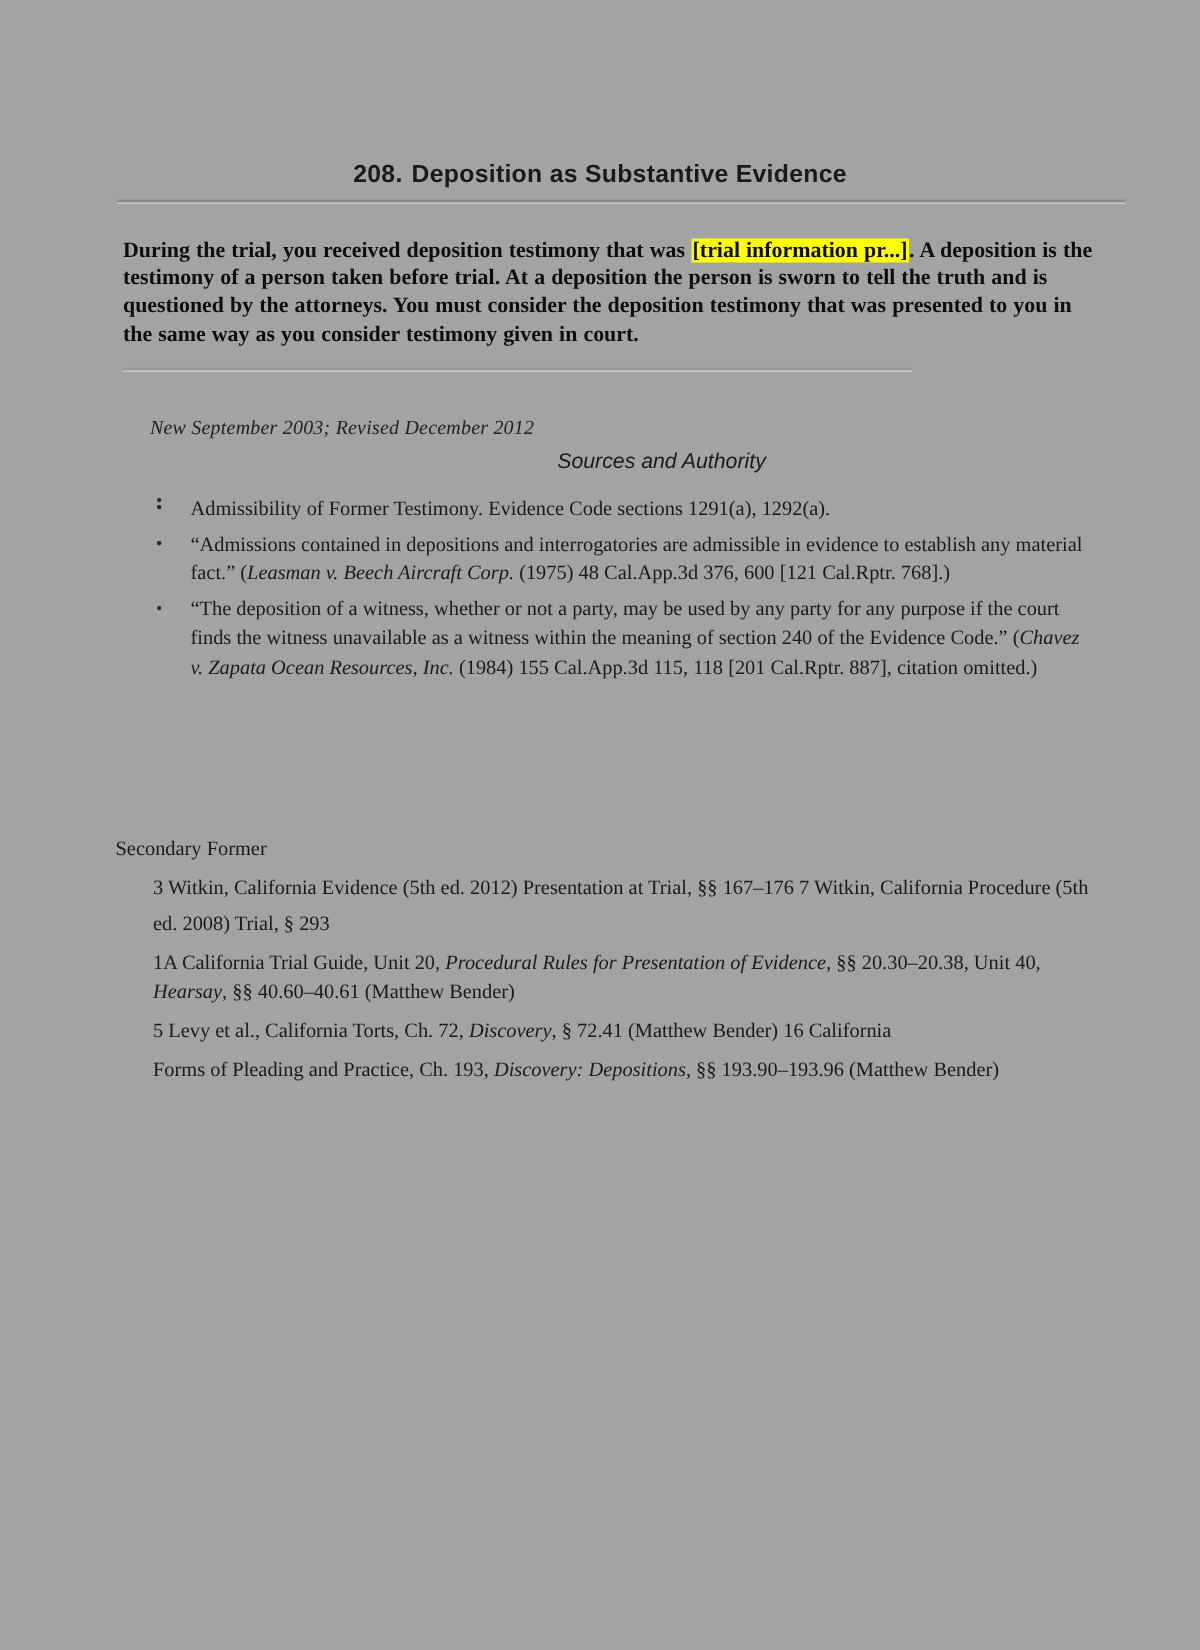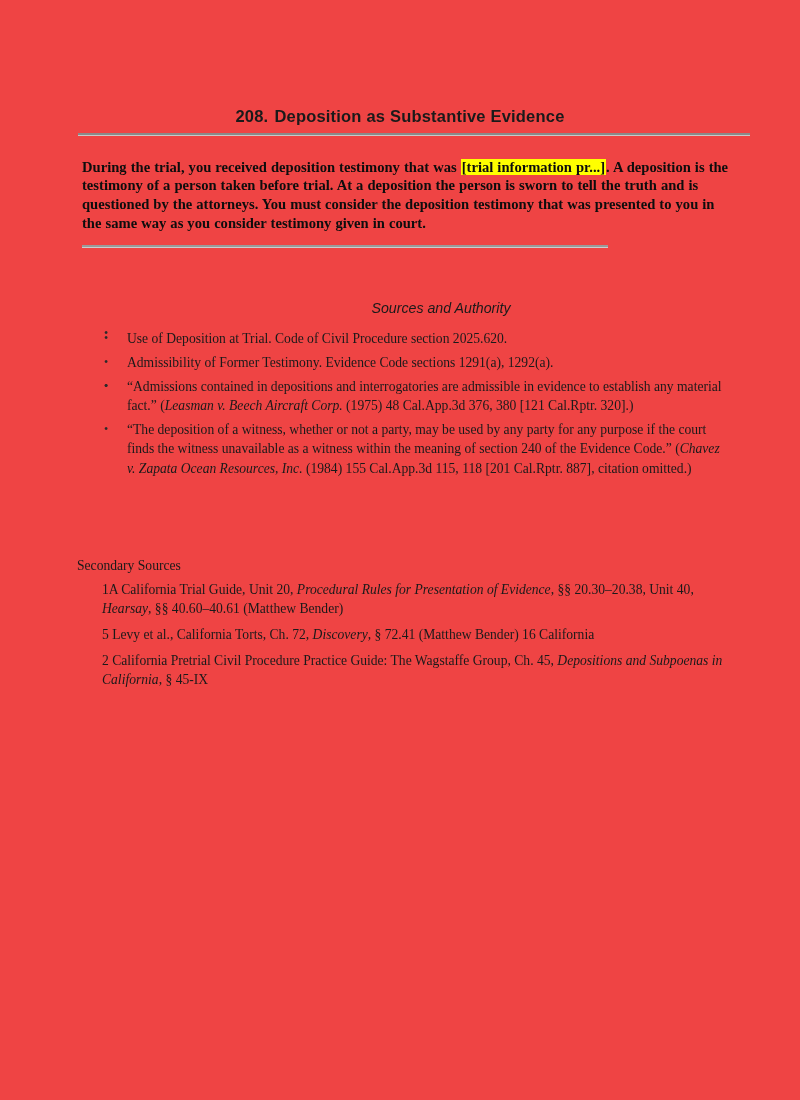--- a/index.html
+++ b/index.html
@@ -11,21 +11,21 @@
     width: 800px;
     height: 1100px;
     position: relative;
     font-family: "Liberation Serif", "DejaVu Serif", serif;
     color: #111111;
     overflow: hidden;
   }
   .page {
     position: absolute;
     inset: 0;
-    background: #ef4444;
+    background: #a3a3a3;
   }
 
   
   .doc-title {
     position: absolute;
     top: 96px;
     left: 0;
     width: 800px;
     text-align: center;
     font-family: "Liberation Sans", "DejaVu Sans", sans-serif;
@@ -158,33 +158,35 @@
   </h1>
 
   <div class="rule-top"></div>
 
   <p class="instruction">
     <span>During the trial, you received deposition testimony that was </span><span class="hl">[trial information pr...]</span><span>. A deposition is the testimony of a person taken before trial. At a deposition the person is sworn to tell the truth and is questioned by the attorneys. You must consider the deposition testimony that was presented to you in the same way as you consider testimony given in court.</span>
   </p>
 
   <div class="rule-mid"></div>
 
+  <div class="revision">New September 2003; Revised December 2012</div>
 
   <div class="sa-heading">Sources and Authority</div>
 
   <div class="bullets">
       <div class="bullet-row"><span class="dot">•</span></div>
-      <div class="bullet-row"><span class="dot">•</span><span><span>Use of Deposition at Trial. Code of Civil Procedure section 2025.620.</span></span></div>
+      <div class="bullet-row"><span class="dot">•</span></div>
       <div class="bullet-row"><span class="dot">•</span><span><span>Admissibility of Former Testimony. Evidence Code sections 1291(a), 1292(a).</span></span></div>
       <div class="bullet-row"><span class="dot">•</span></div>
-      <div class="bullet-row"><span class="dot">•</span><span><span>“Admissions contained in depositions and interrogatories are admissible in evidence to establish any material fact.” (</span><i>Leasman v. Beech Aircraft Corp.</i><span> (1975) 48 Cal.App.3d 376, 380 [121 Cal.Rptr. 320].)</span></span></div>
+      <div class="bullet-row"><span class="dot">•</span><span><span>“Admissions contained in depositions and interrogatories are admissible in evidence to establish any material fact.” (</span><i>Leasman v. Beech Aircraft Corp.</i><span> (1975) 48 Cal.App.3d 376, 600 [121 Cal.Rptr. 768].)</span></span></div>
       <div class="bullet-row"><span class="dot">•</span><span><span>“The deposition of a witness, whether or not a party, may be used by any party  for any purpose if the court finds the witness unavailable as a witness within the  meaning of section 240 of the Evidence Code.” (</span><i>Chavez v. Zapata Ocean Resources, Inc.</i><span> (1984) 155 Cal.App.3d 115, 118 [201 Cal.Rptr. 887], citation omitted.)</span></span></div>
     </div>
 
-  <div class="sec-heading">Secondary Sources</div>
+  <div class="sec-heading">Secondary Former</div>
 
   <div class="sec-list">
+      <div class="sec-item loose"><span>3 Witkin, California Evidence (5th ed. 2012) Presentation at Trial, §§ 167–176  7 Witkin, California Procedure (5th ed. 2008) Trial, § 293</span></div>
       <div class="sec-item"><span>1A California Trial Guide, Unit 20, </span><i>Procedural Rules for Presentation of Evidence</i><span>, §§ 20.30–20.38, Unit 40, </span><i>Hearsay</i><span>, §§ 40.60–40.61 (Matthew Bender)</span></div>
       <div class="sec-item loose"><span>5 Levy et al., California Torts, Ch. 72, </span><i>Discovery</i><span>, § 72.41 (Matthew Bender) 16 California</span></div>
-      <div class="sec-item"><span>2 California Pretrial Civil Procedure Practice Guide: The Wagstaffe Group, Ch. 45, </span><i>Depositions and Subpoenas in California</i><span>, § 45-IX</span></div>
+      <div class="sec-item"><span>Forms of Pleading and Practice, Ch. 193, </span><i>Discovery: Depositions</i><span>, §§ 193.90–193.96 (Matthew Bender)</span></div>
     </div>
 
 </div>
 
 </body></html>

